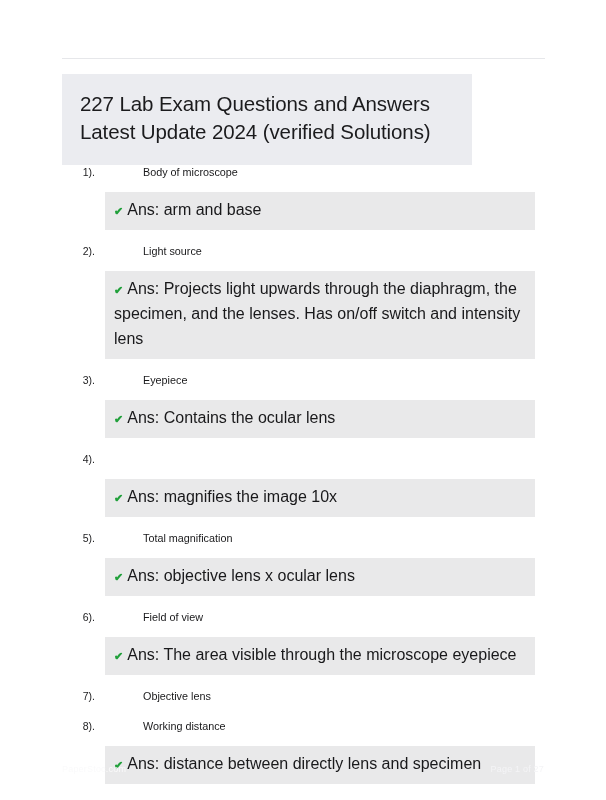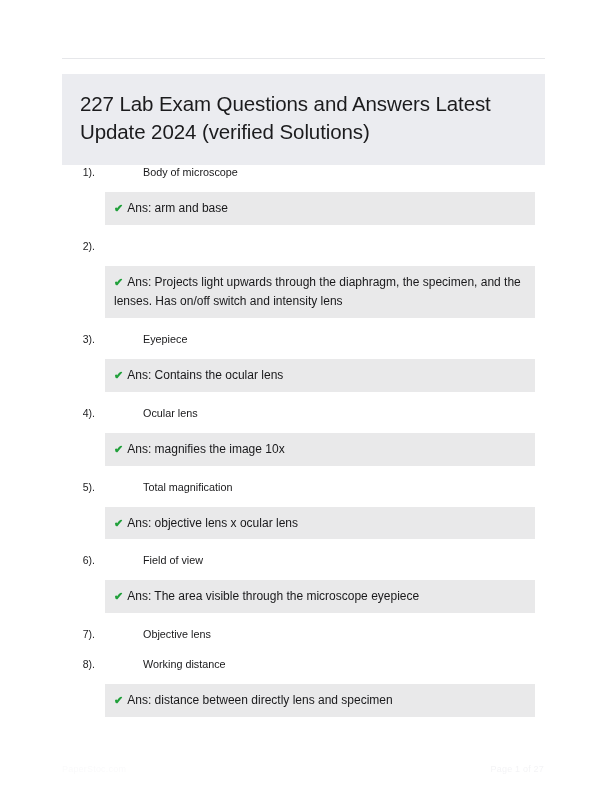--- a/index.html
+++ b/index.html
@@ -30,21 +30,21 @@
     top: 58px;
     width: 483px;
     height: 1px;
     background: #e6e7ea;
   }
 
   .title-block {
     position: absolute;
     left: 62px;
     top: 74px;
-    width: 483px;
+    width: 410px;
     box-sizing: border-box;
     background: #ebecf0;
     padding: 16px 18px 18px 18px;
   }
   .title-text {
     font-size: 20.5px;
     line-height: 1.38;
     color: #1b1b1d;
     font-weight: 400;
     letter-spacing: -0.1px;
@@ -86,21 +86,21 @@
   }
 
   .ans-box {
     margin: 11px 0 0 105px;
     width: 430px;
     box-sizing: border-box;
     background: #e9e9ea;
     padding: 6px 9px 7px 9px;
   }
   .ans-text {
-    font-size: 12px;
+    font-size: 16px;
     line-height: 1.56;
     color: #19191b;
   }
   .check {
     color: #21a03b;
     font-size: 11px;
     font-weight: bold;
     margin-right: 4px;
     display: inline;
   }
@@ -144,34 +144,34 @@
       <div class="qa-item">
         <div class="q-row">
           <div class="q-num">1).</div>
           <div class="q-text">Body of microscope</div>
         </div>
         <div class="ans-box"><span class="check">✔</span><span class="ans-text">Ans: arm and base</span></div>
       </div>
       <div class="qa-item">
         <div class="q-row">
           <div class="q-num">2).</div>
+          <div class="q-text">Light source</div>
         </div>
         <div class="ans-box"><span class="check">✔</span><span class="ans-text">Ans: Projects light upwards through the diaphragm, the specimen, and the lenses. Has on/off switch and intensity lens</span></div>
       </div>
       <div class="qa-item">
         <div class="q-row">
           <div class="q-num">3).</div>
           <div class="q-text">Eyepiece</div>
         </div>
         <div class="ans-box"><span class="check">✔</span><span class="ans-text">Ans: Contains the ocular lens</span></div>
       </div>
       <div class="qa-item">
         <div class="q-row">
           <div class="q-num">4).</div>
-          <div class="q-text">Ocular lens</div>
         </div>
         <div class="ans-box"><span class="check">✔</span><span class="ans-text">Ans: magnifies the image 10x</span></div>
       </div>
       <div class="qa-item">
         <div class="q-row">
           <div class="q-num">5).</div>
           <div class="q-text">Total magnification</div>
         </div>
         <div class="ans-box"><span class="check">✔</span><span class="ans-text">Ans: objective lens x ocular lens</span></div>
       </div>

